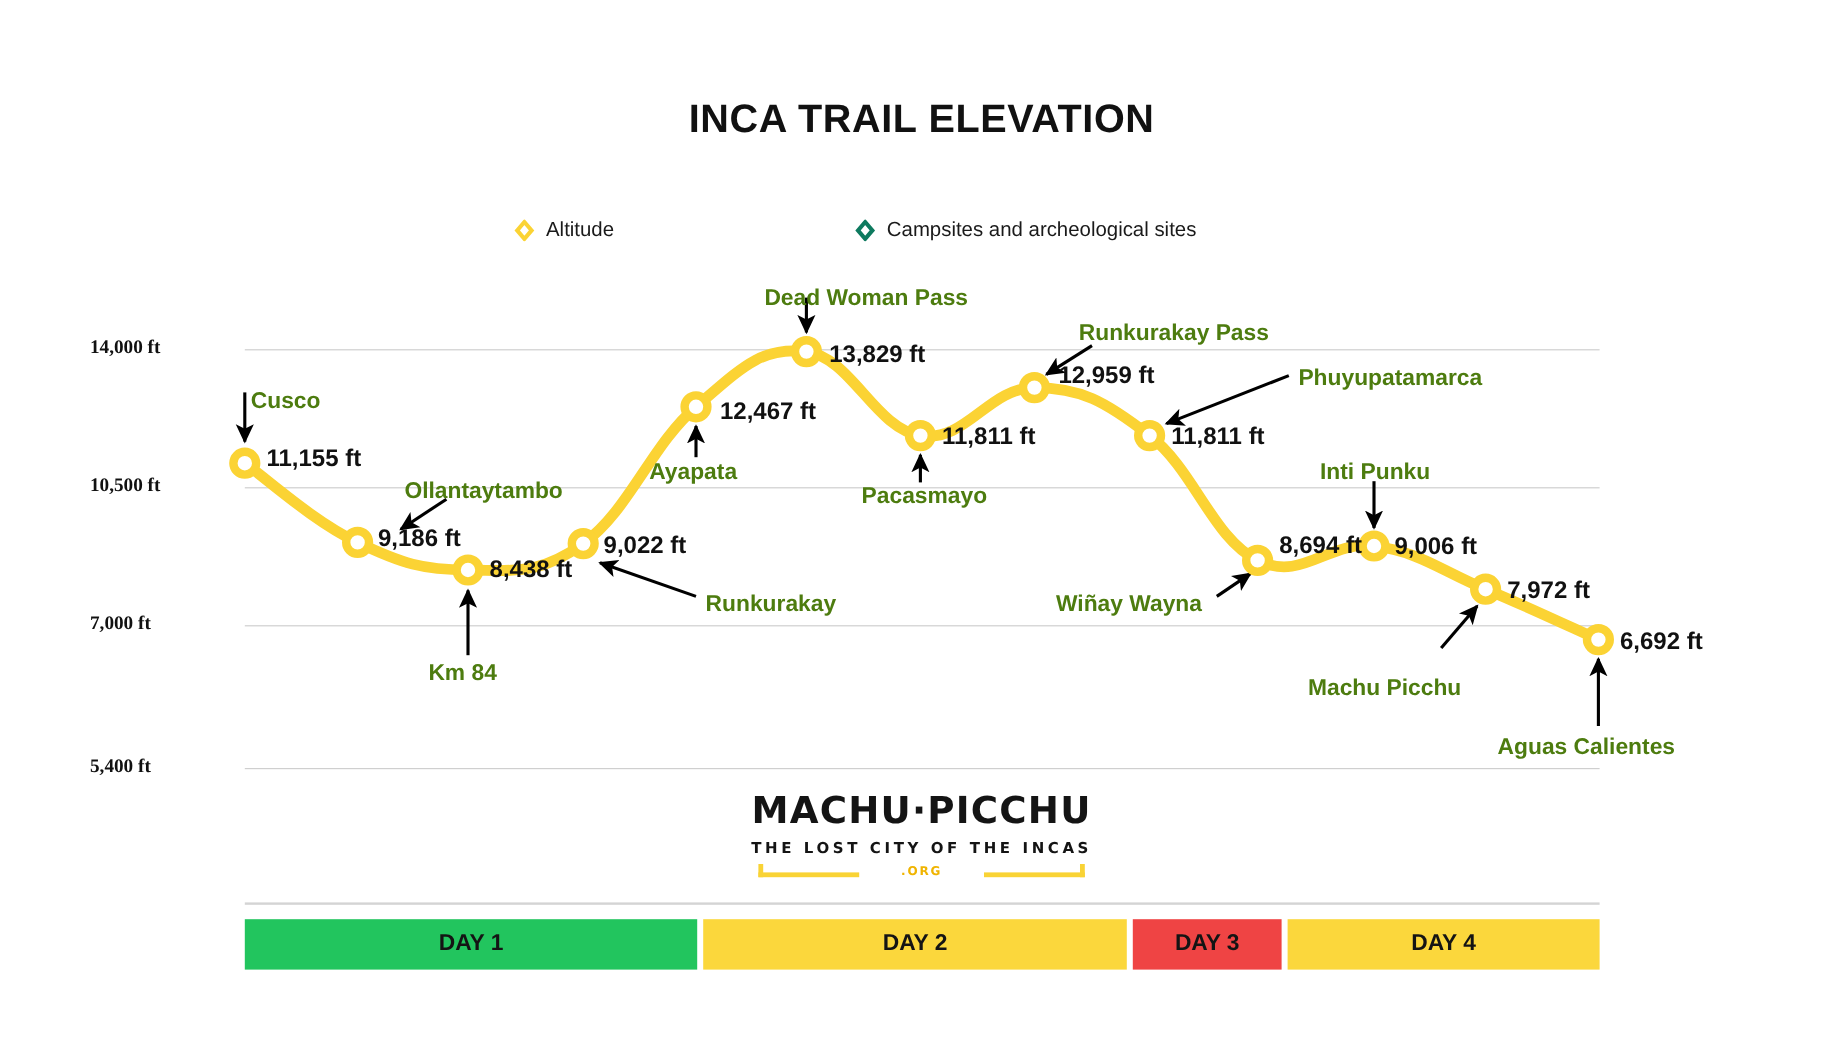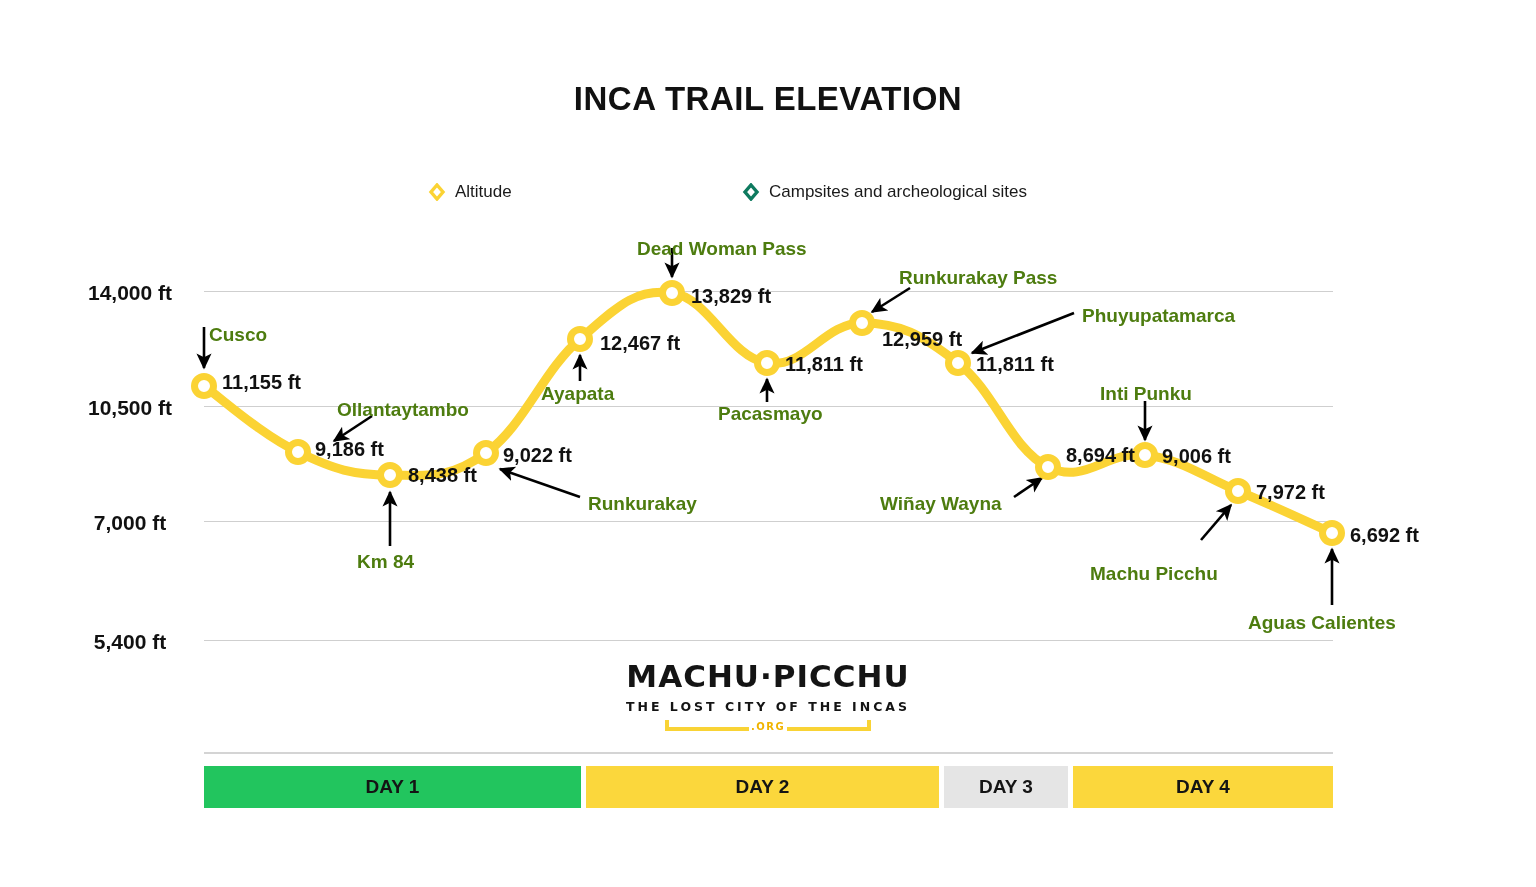--- a/index.html
+++ b/index.html
@@ -12,27 +12,27 @@
 
   .title{
     position:absolute;left:0;top:80px;width:1536px;text-align:center;
     font-size:33px;font-weight:bold;letter-spacing:.5px;color:#111111;
   }
 
   .legend{position:absolute;top:182px;left:0;width:1536px;height:26px;}
   .legend-item{position:absolute;display:flex;align-items:center;gap:9px;}
   .legend-item .lbl{font-size:17px;color:#1a1a1a;white-space:nowrap;}
   #legend-altitude{left:428px;top:0;}
-  #legend-sites{left:742px;top:0;}
+  #legend-sites{left:712px;top:0;}
 
   .plot{position:absolute;left:0;top:0;width:1536px;height:887px;}
   .gridline{position:absolute;height:1px;background:#cfcfcf;left:204px;width:1129px;}
   .ytick{
-    position:absolute;right:0;width:110px;text-align:center;
-    font-size:21px;font-weight:bold;color:#111;
+    position:absolute;right:0;width:110px;text-align:left;
+    font-size:16px;font-weight:bold;color:#111;font-family:Liberation Serif, serif;
   }
   .ytick-wrap{position:absolute;left:65px;width:120px;}
 
   svg.chart{position:absolute;left:0;top:0;width:1536px;height:887px;overflow:visible;}
 
   .val{
     position:absolute;font-size:20px;font-weight:bold;color:#111111;white-space:nowrap;
   }
   .site{
     position:absolute;font-size:19px;font-weight:bold;color:#4d7c0f;white-space:nowrap;
@@ -40,21 +40,21 @@
 
   .logo{position:absolute;left:0;top:658px;width:1536px;text-align:center;}
   .logo-main{
     font-size:31px;font-weight:bold;letter-spacing:1px;color:#141414;
     font-family:"DejaVu Sans",sans-serif;
   }
   .logo-sub{
     font-size:12.5px;font-weight:bold;letter-spacing:3px;color:#141414;margin-top:5px;
     font-family:"DejaVu Sans",sans-serif;
   }
-  .logo-rule{position:relative;width:206px;margin:6px auto 0;height:16px;text-decoration:underline;}
+  .logo-rule{position:relative;width:272px;margin:6px auto 0;height:16px;text-decoration:underline;}
   .logo-rule .bar{position:absolute;top:7px;height:4px;background:#f9d335;}
   .logo-rule .bar.l{left:0;width:84px;}
   .logo-rule .bar.r{right:0;width:84px;}
   .logo-rule .tick{position:absolute;top:0;width:4px;height:11px;background:#f9d335;}
   .logo-rule .tick.l{left:0;}
   .logo-rule .tick.r{right:0;}
   .logo-org{
     position:absolute;left:0;right:0;top:1px;text-align:center;
     font-size:10px;font-weight:bold;letter-spacing:1.5px;color:#f0b400;
     font-family:"DejaVu Sans",sans-serif;
@@ -151,21 +151,21 @@
     </svg>
 
     <div id="value-labels">
         <div class="val" style="left: 222px; top: 371px;">11,155 ft</div>
         <div class="val" style="left: 315px; top: 438px; text-align: center;">9,186 ft</div>
         <div class="val" style="left: 408px; top: 464px;">8,438 ft</div>
         <div class="val" style="left: 503px; top: 444px;">9,022 ft</div>
         <div class="val" style="left: 600px; top: 332px;">12,467 ft</div>
         <div class="val" style="left: 691px; top: 285px;">13,829 ft</div>
         <div class="val" style="left: 785px; top: 353px;">11,811 ft</div>
-        <div class="val" style="left: 882px; top: 328px;">12,959 ft</div>
+        <div class="val" style="left: 882px; top: 302px;">12,959 ft</div>
         <div class="val" style="left: 976px; top: 353px;">11,811 ft</div>
         <div class="val" style="left: 1066px; top: 444px;">8,694 ft</div>
         <div class="val" style="left: 1162px; top: 445px;">9,006 ft</div>
         <div class="val" style="left: 1256px; top: 481px;">7,972 ft</div>
         <div class="val" style="left: 1350px; top: 524px;">6,692 ft</div>
       </div>
     <div id="site-labels">
         <div class="site" style="left: 209px; top: 324px;">Cusco</div>
         <div class="site" style="left: 337px; top: 399px;">Ollantaytambo</div>
         <div class="site" style="left: 357px; top: 551px;">Km 84</div>
@@ -191,17 +191,17 @@
       <span class="bar r"></span>
       <span class="tick r"></span>
       <span class="logo-org">.ORG</span>
     </div>
   </div>
 
   <div class="bottom-rule"></div>
   <div id="daybars">
       <div class="daybar" style="left: 204px; width: 377px; background: #22c55e;">DAY 1</div>
       <div class="daybar" style="left: 586px; width: 353px; background: rgb(251, 215, 60);">DAY 2</div>
-      <div class="daybar" style="left: 944px; width: 124px; background: #e5e5e5;">DAY 3</div>
+      <div class="daybar" style="left: 944px; width: 124px; background: #ef4444;">DAY 3</div>
       <div class="daybar" style="left: 1073px; width: 260px; background: rgb(251, 215, 60);">DAY 4</div>
     </div>
 
 </div>
 
 </body></html>

